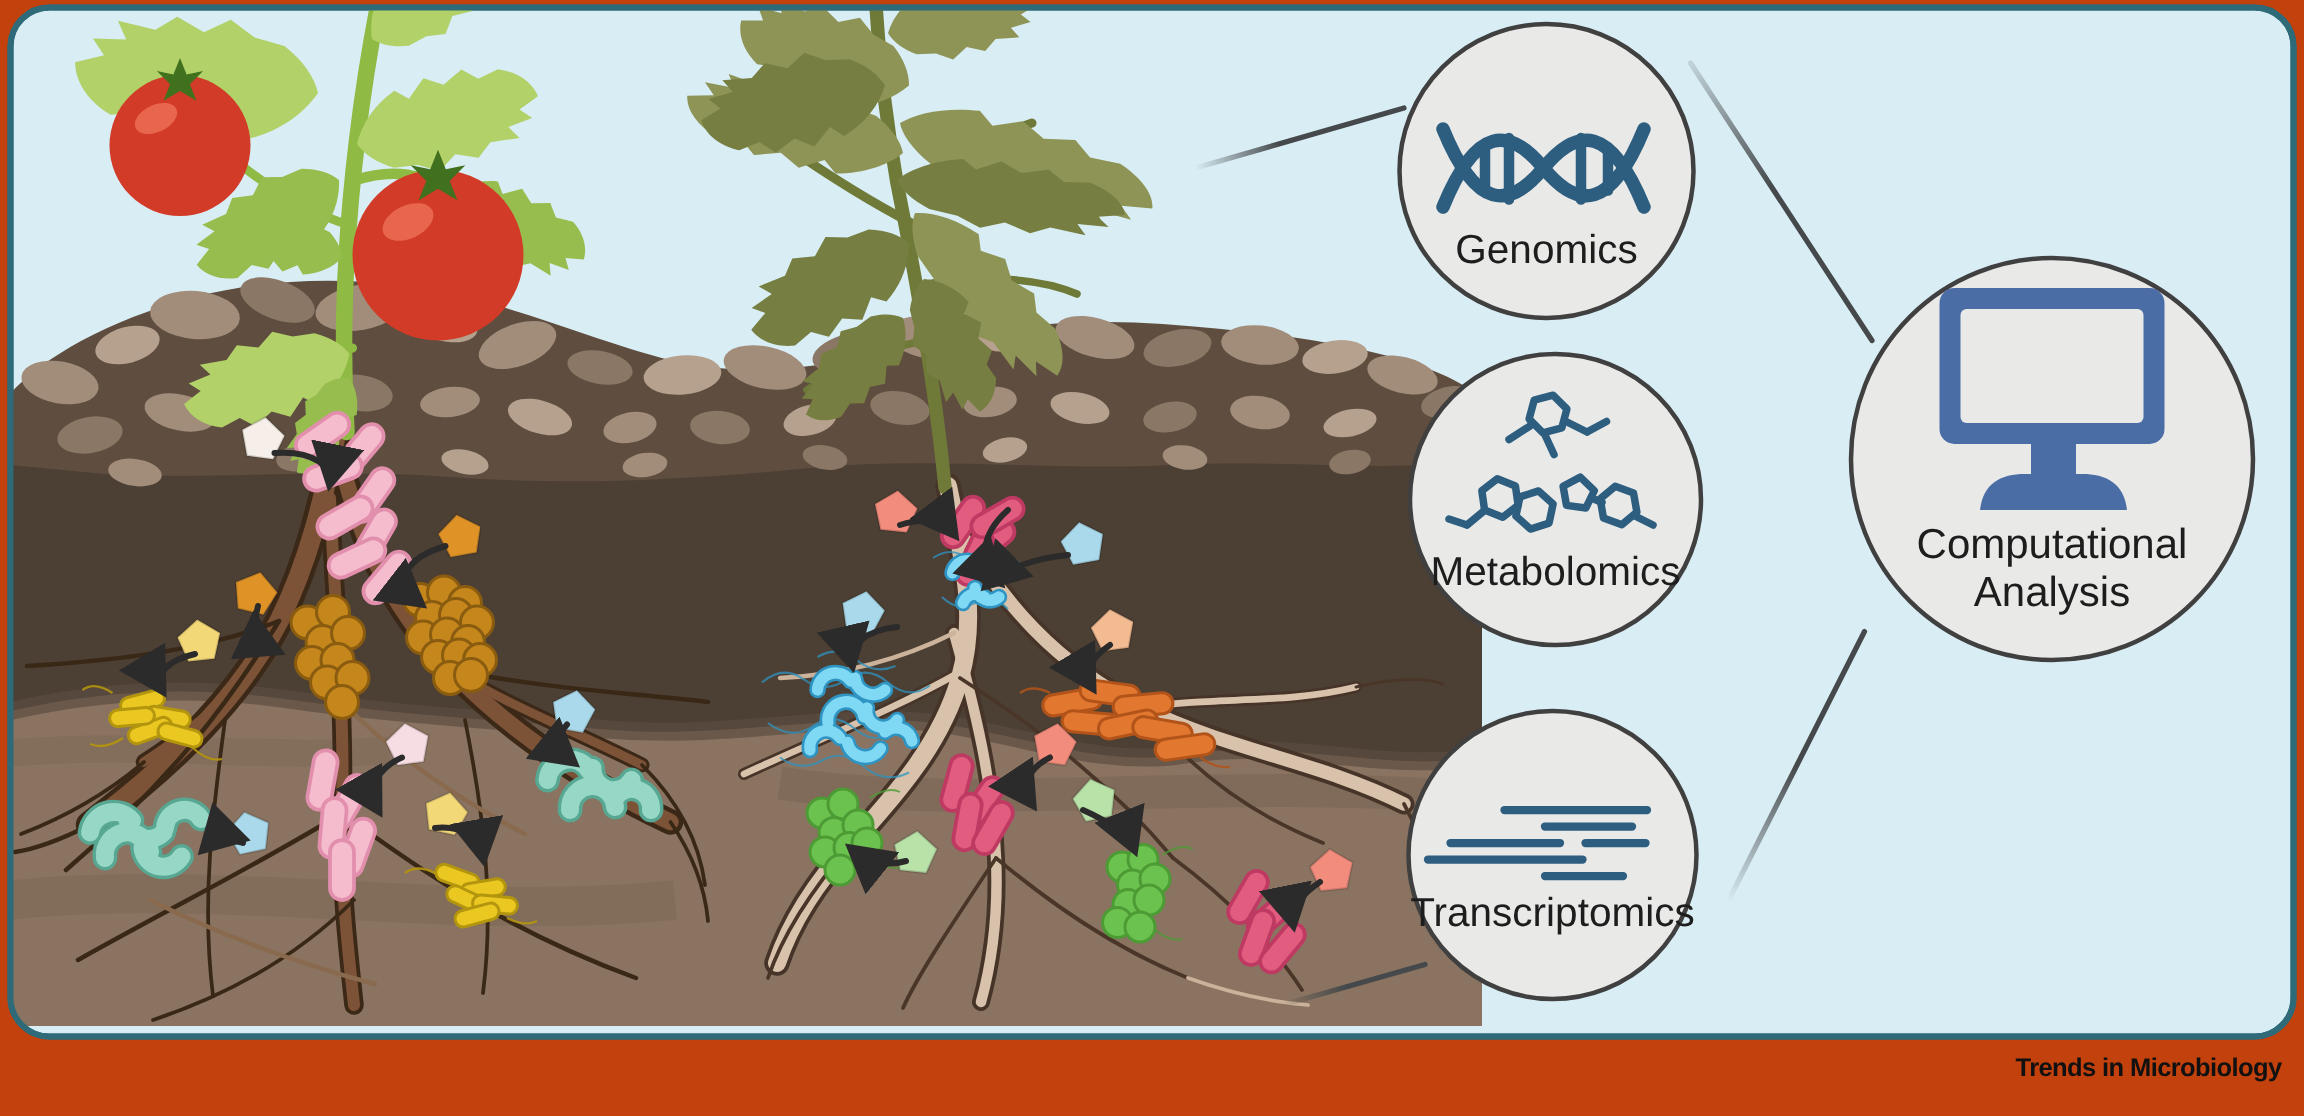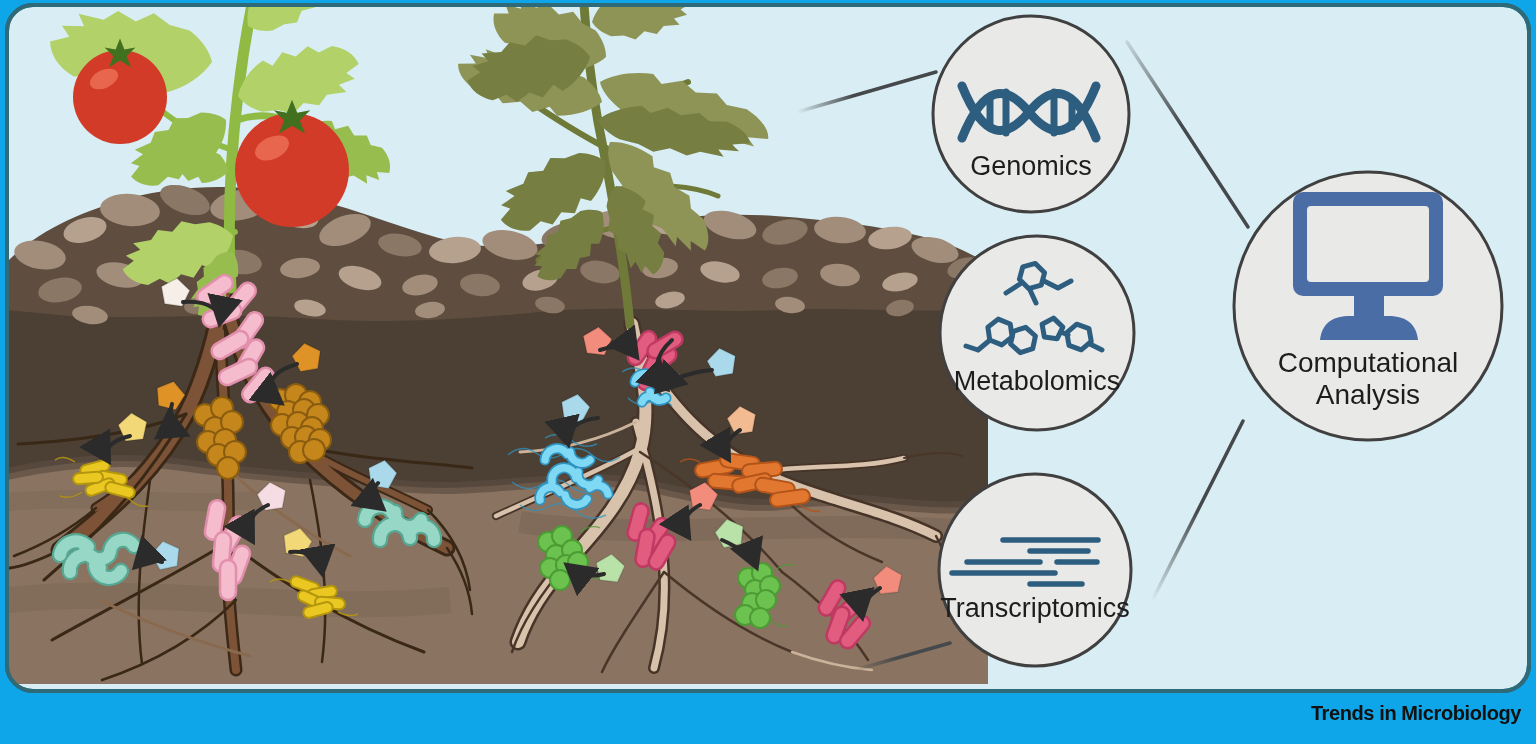--- a/index.html
+++ b/index.html
@@ -1,19 +1,19 @@
 <!DOCTYPE html>
 <html><head>
 <meta charset="utf-8">
 <style>
   html,body{margin:0;padding:0;background:#ffffff;}
-  .canvas{position:relative;width:1536px;height:744px;background:#0ea5e9;overflow:hidden;
+  .canvas{position:relative;width:1536px;height:744px;background:#c2410c;overflow:hidden;
           font-family:"Liberation Sans", sans-serif;}
   .canvas svg{position:absolute;left:0;top:0;}
-  .journal{position:absolute;right:15px;top:702px;font-size:20px;font-weight:bold;
+  .journal{position:absolute;right:15px;top:702px;font-size:17px;font-weight:bold;
            color:#111;letter-spacing:-0.4px;font-family:"Liberation Sans", sans-serif;}
   text{font-family:"Liberation Sans", sans-serif;}
 </style>
 </head>
 <body>
 
 <div class="canvas">
 <svg width="1536" height="744" viewBox="0 0 1536 744">
   <defs>
     <clipPath id="figclip">

